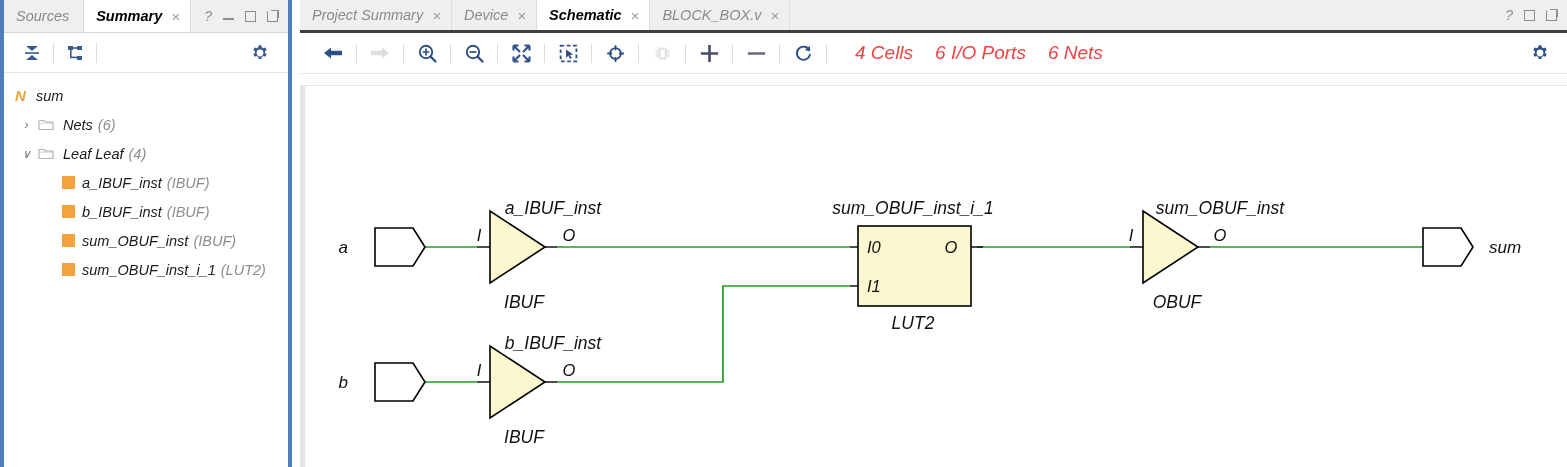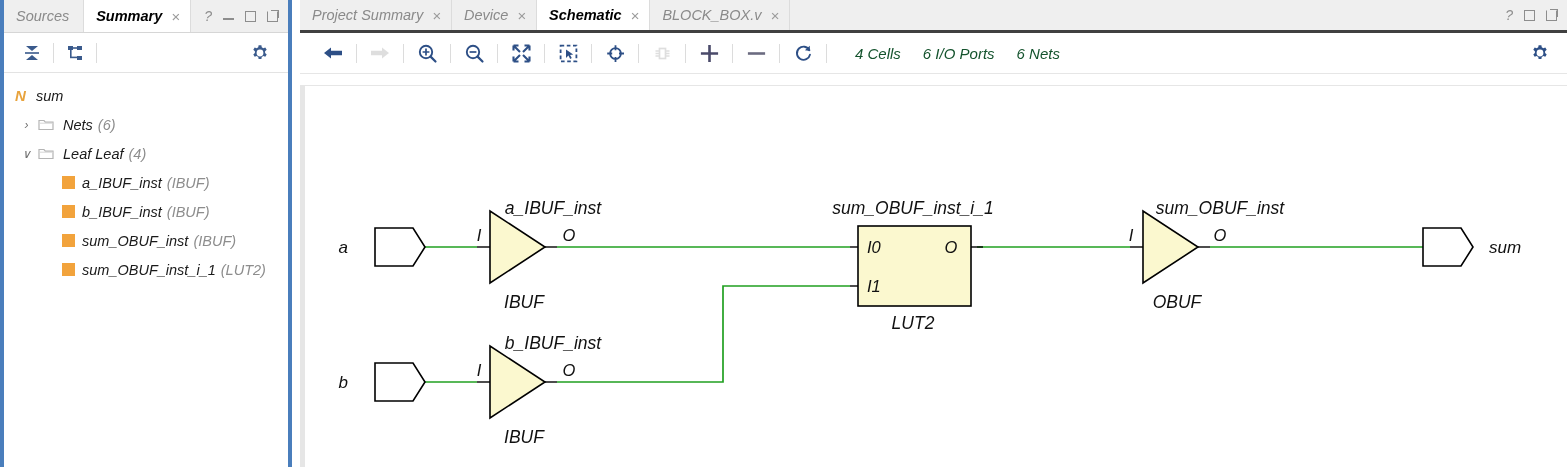--- a/index.html
+++ b/index.html
@@ -71,21 +71,21 @@
     position: absolute; left: 300px; top: 0; width: 1267px; height: 467px; background: #ffffff;
   }
   #right-panel .tabstrip { background: #efefef; border-bottom: 3px solid #404040; }
   .sch-toolbar {
     height: 41px; background: #ffffff; border-bottom: 1px solid #e6e6e6;
     display: flex; align-items: center; padding: 0 6px 0 12px;
   }
   .sbtn { width: 42px; height: 30px; display: flex; align-items: center; justify-content: center; }
   .sbtn.dis { opacity: 0.32; }
   .ssep { width: 1px; height: 19px; background: #dcdcdc; margin: 0 2px; }
-  .statlink { color: #14532d; font-size: 15px; margin-left: 22px; white-space: nowrap; }
+  .statlink { color: #ef4444; font-size: 19px; margin-left: 22px; white-space: nowrap; }
   .statlink:first-of-type { margin-left: 26px; }
 
   
   #canvas-wrap {
     position: absolute; left: 300px; top: 85px; width: 1267px; height: 382px;
     background: #ffffff; border-left: 5px solid #e6e6e6; border-top: 1px solid #e6e6e6;
   }
   #schematic-svg { display: block; }
   .net { stroke: #21a021; stroke-width: 1.7px; fill: none; }
   .pinstub { stroke: #000000; stroke-width: 1.4px; fill: none; }

